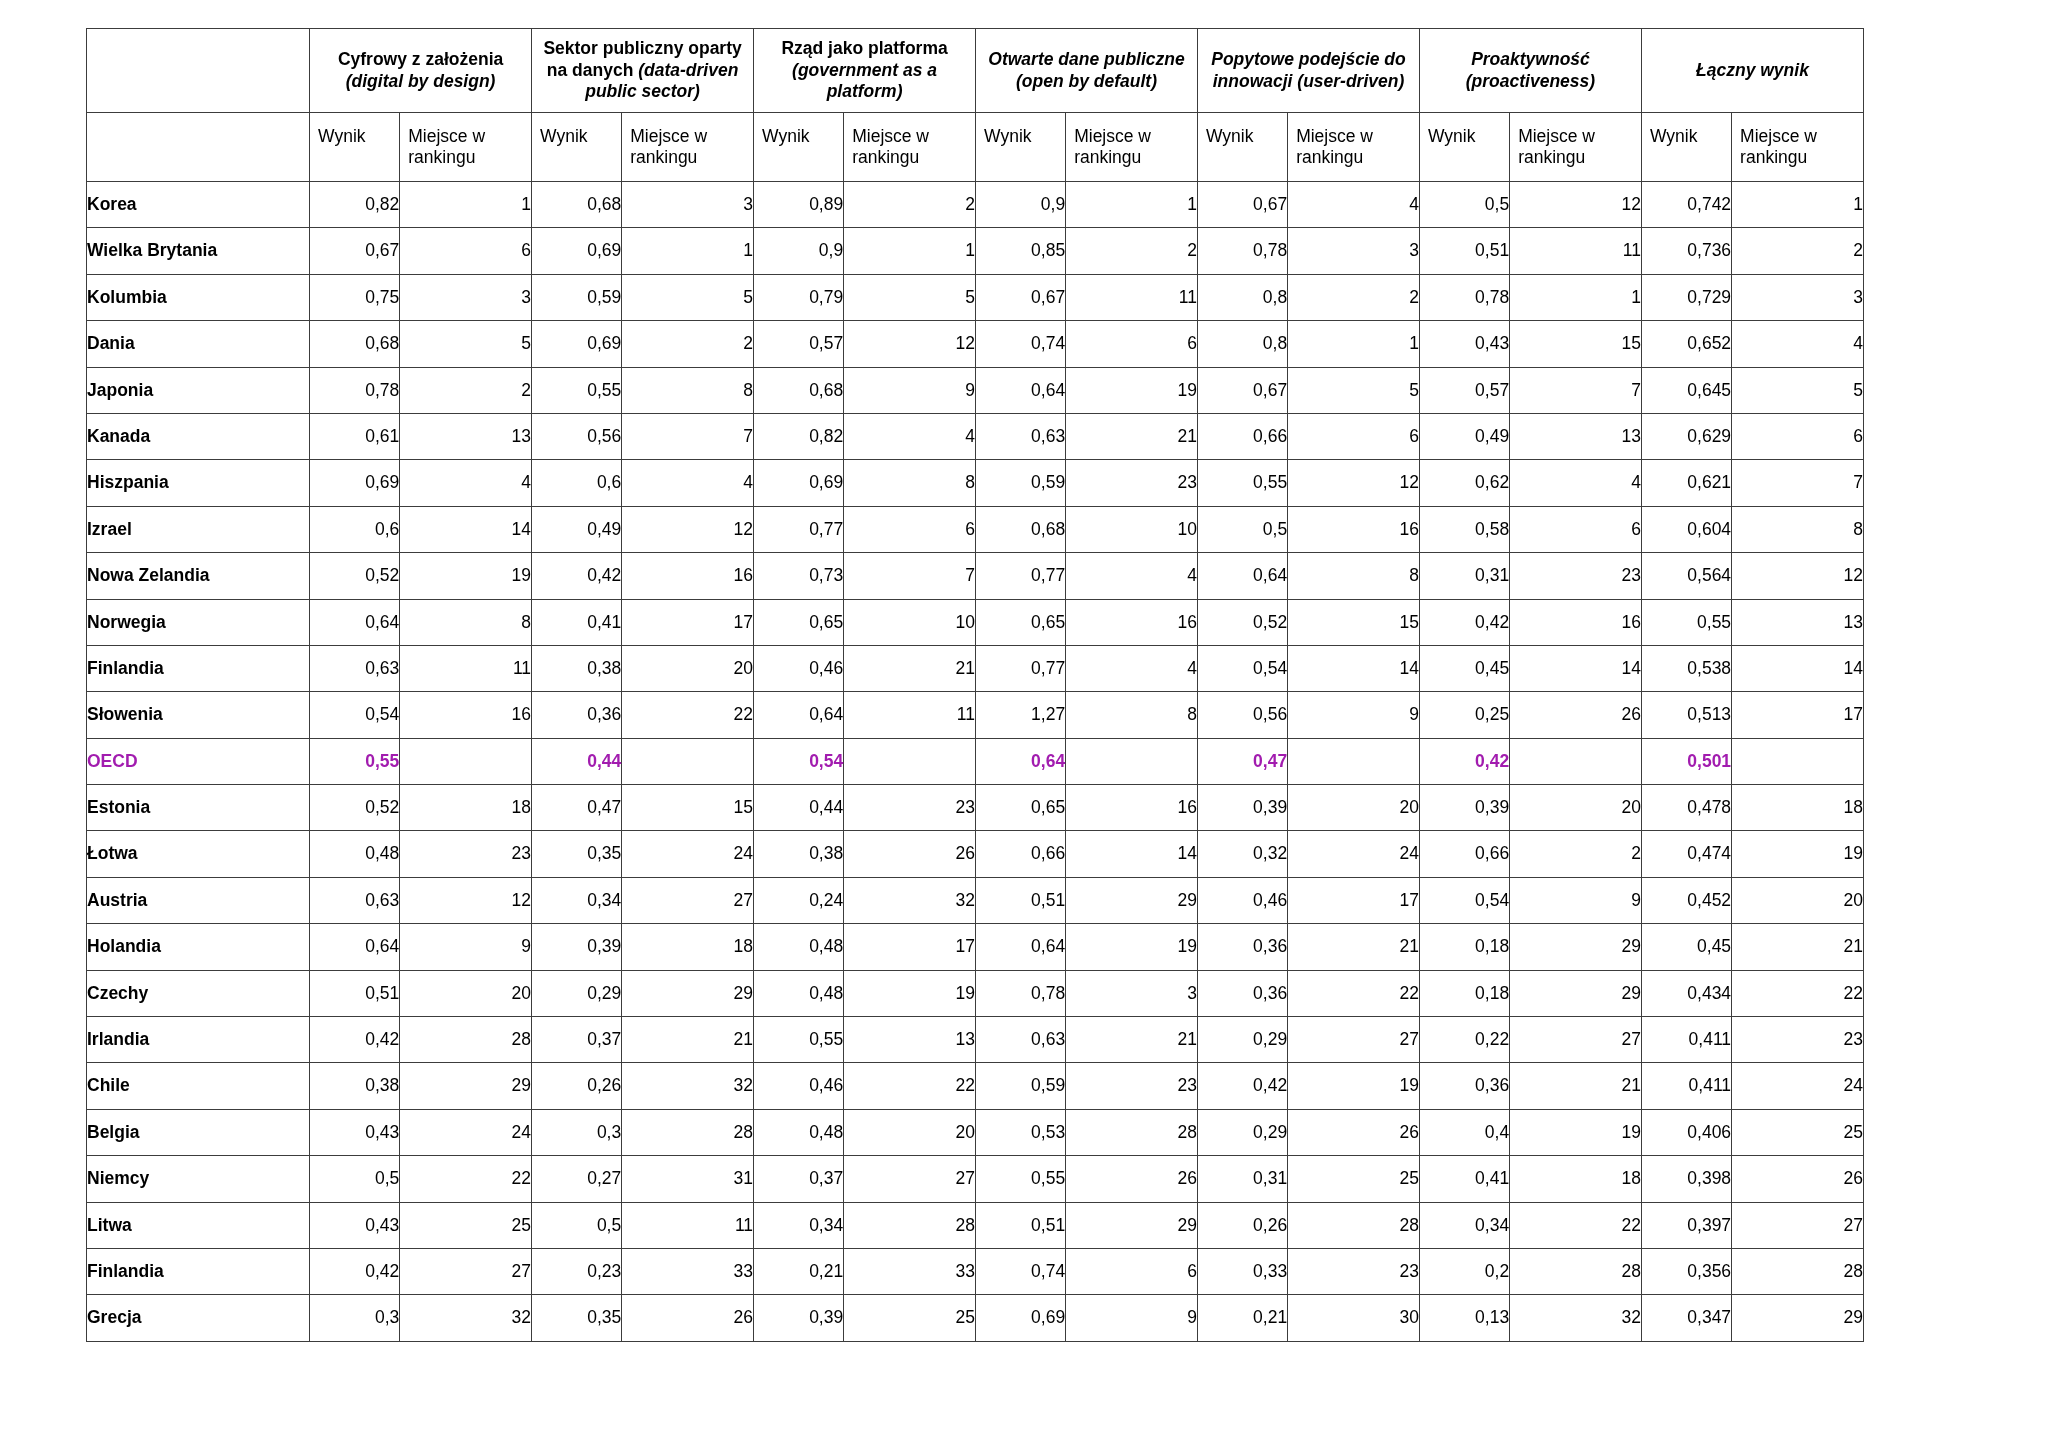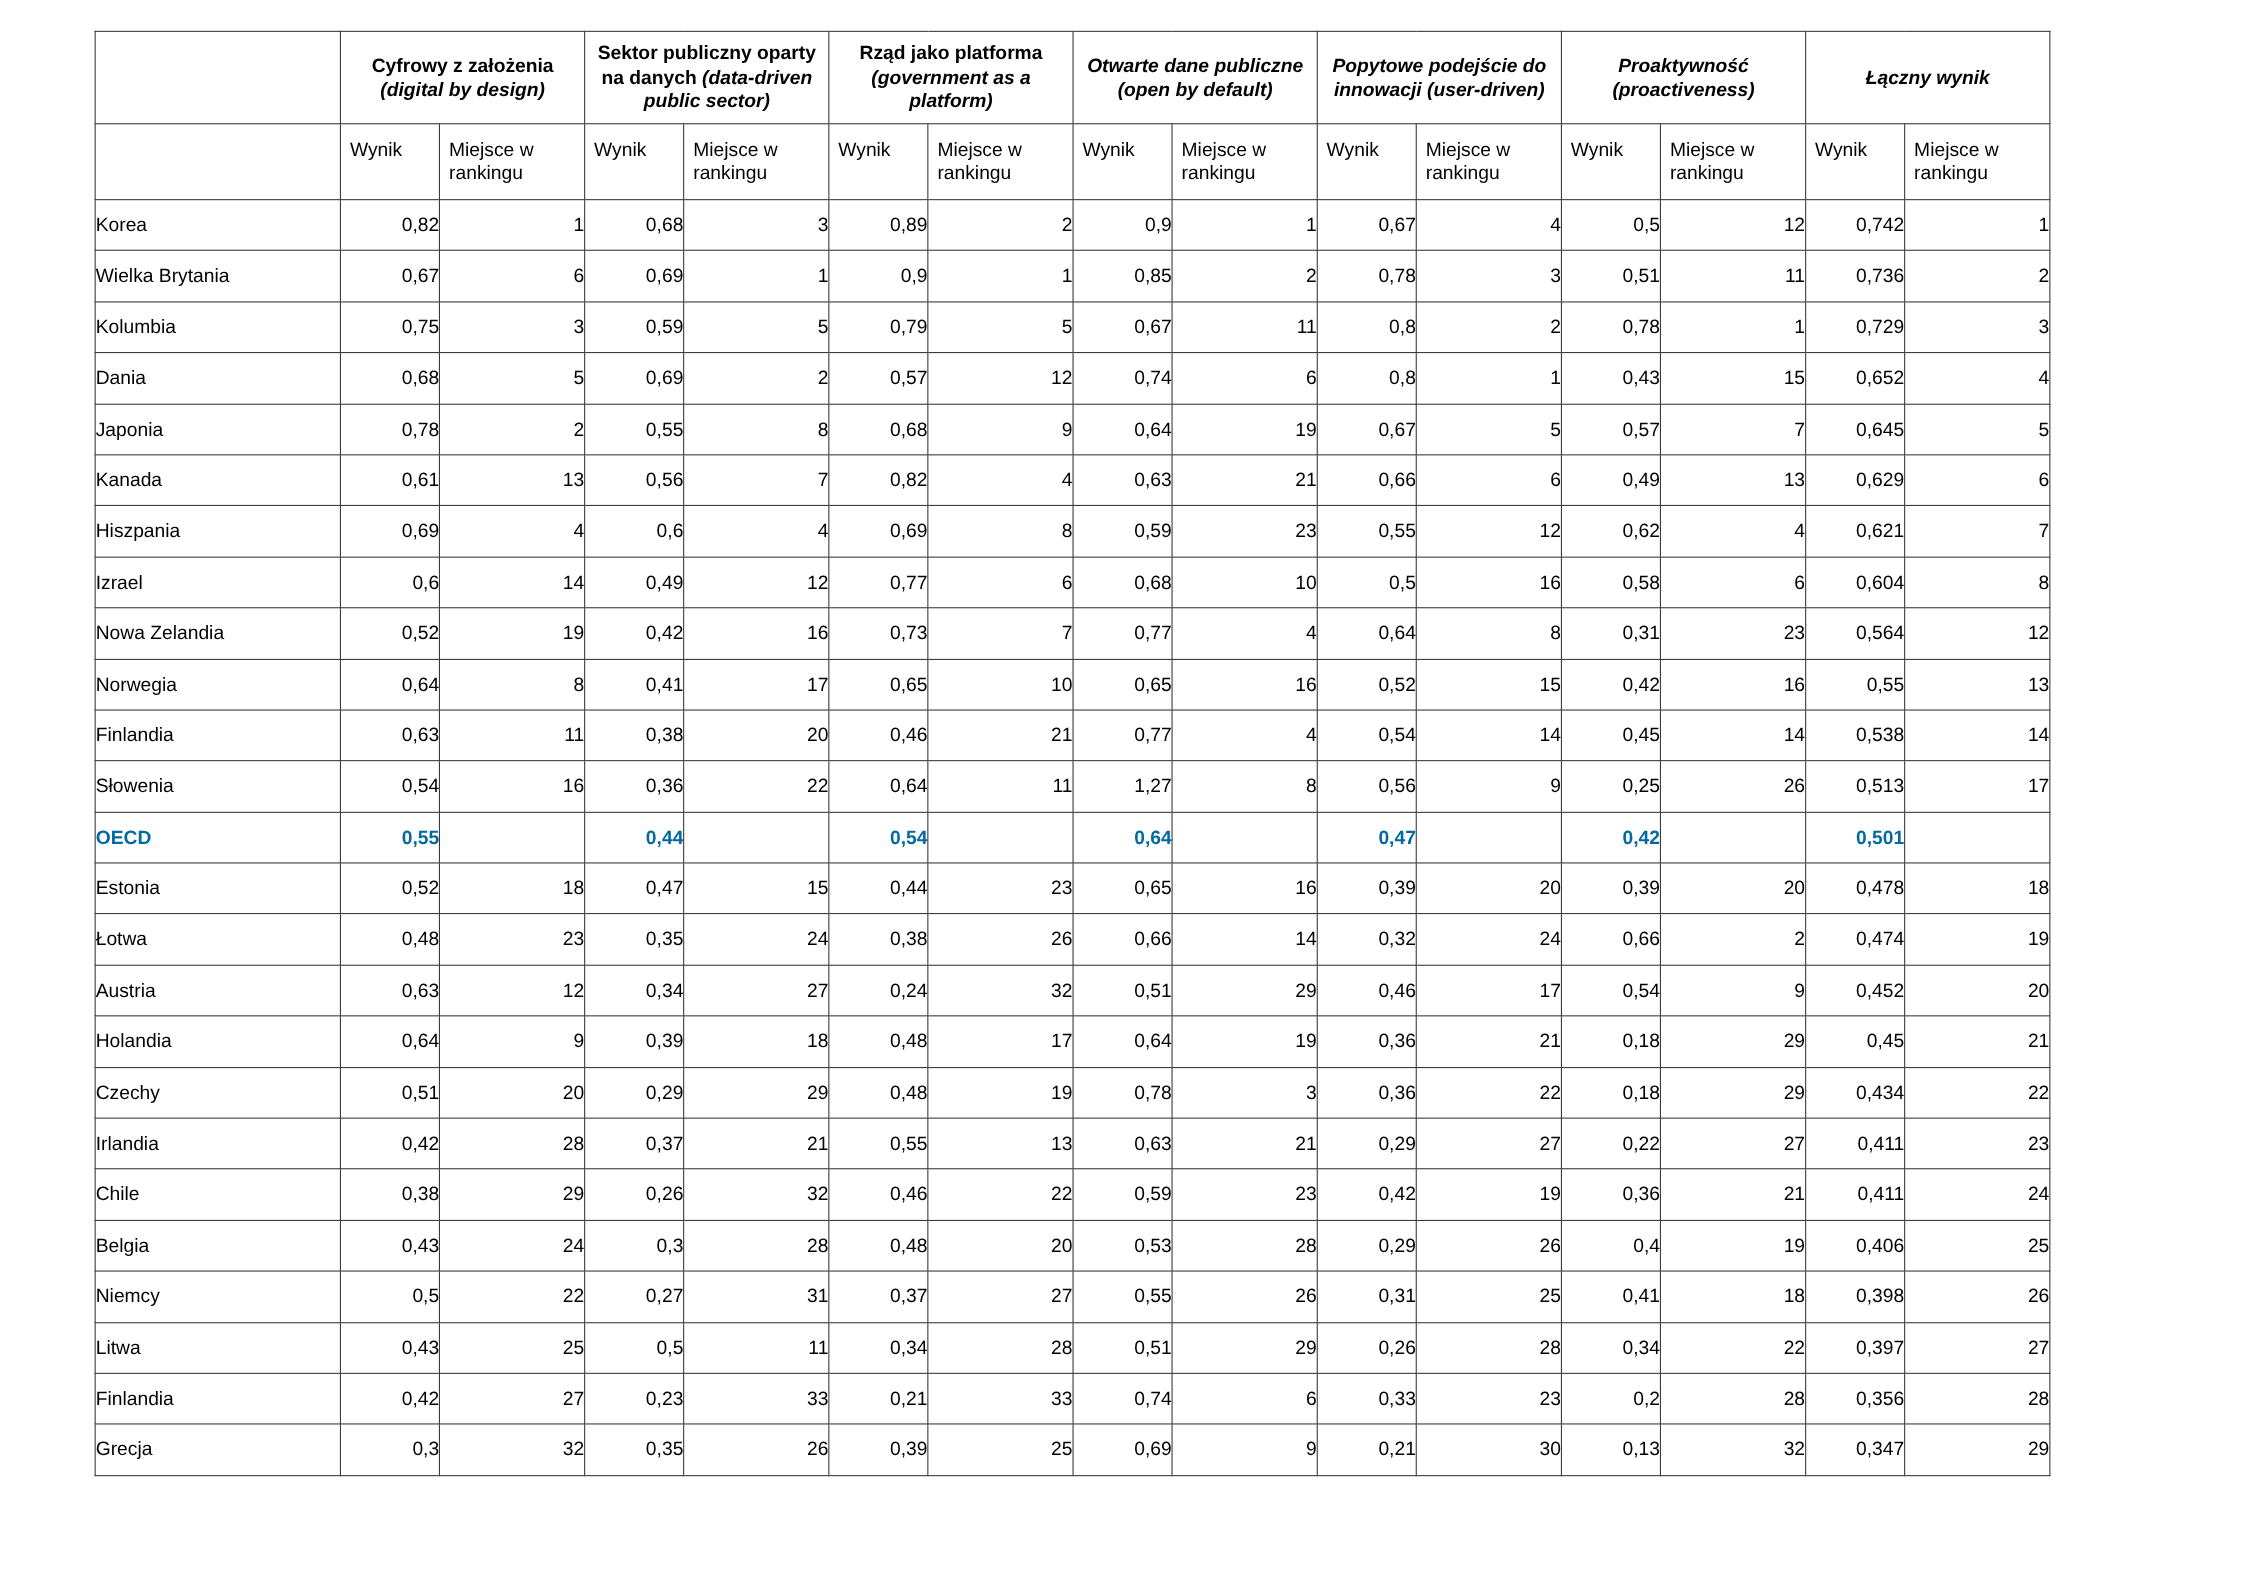--- a/index.html
+++ b/index.html
@@ -64,34 +64,34 @@
   thead tr.subrow th.blank { padding: 0; }
   .gp-pl { display: block; font-style: normal; }
   .gp-en { display: block; font-style: italic; }
   .gp-inline-en { font-style: italic; }
 
   
   tbody tr { height: 46.4px; }
   tbody td { height: 46.4px; }
   td.country {
     text-align: left;
-    font-weight: normal;
+    font-weight: bold;
     padding: 0 10px;
     font-size: 17.5px;
     white-space: nowrap;
   }
   td.num {
     text-align: right;
     padding: 0 12px 0 6px;
     font-size: 17.5px;
     white-space: nowrap;
   }
   tr.oecd td.country,
   tr.oecd td.num {
-    color: #0369a1;
+    color: #a21caf;
     font-weight: bold;
   }
   tr.oecd td.country { font-weight: bold; }
 </style>
 </head>
 <body>
 
 <div id="page">
   <table class="dgi">
     <colgroup>

